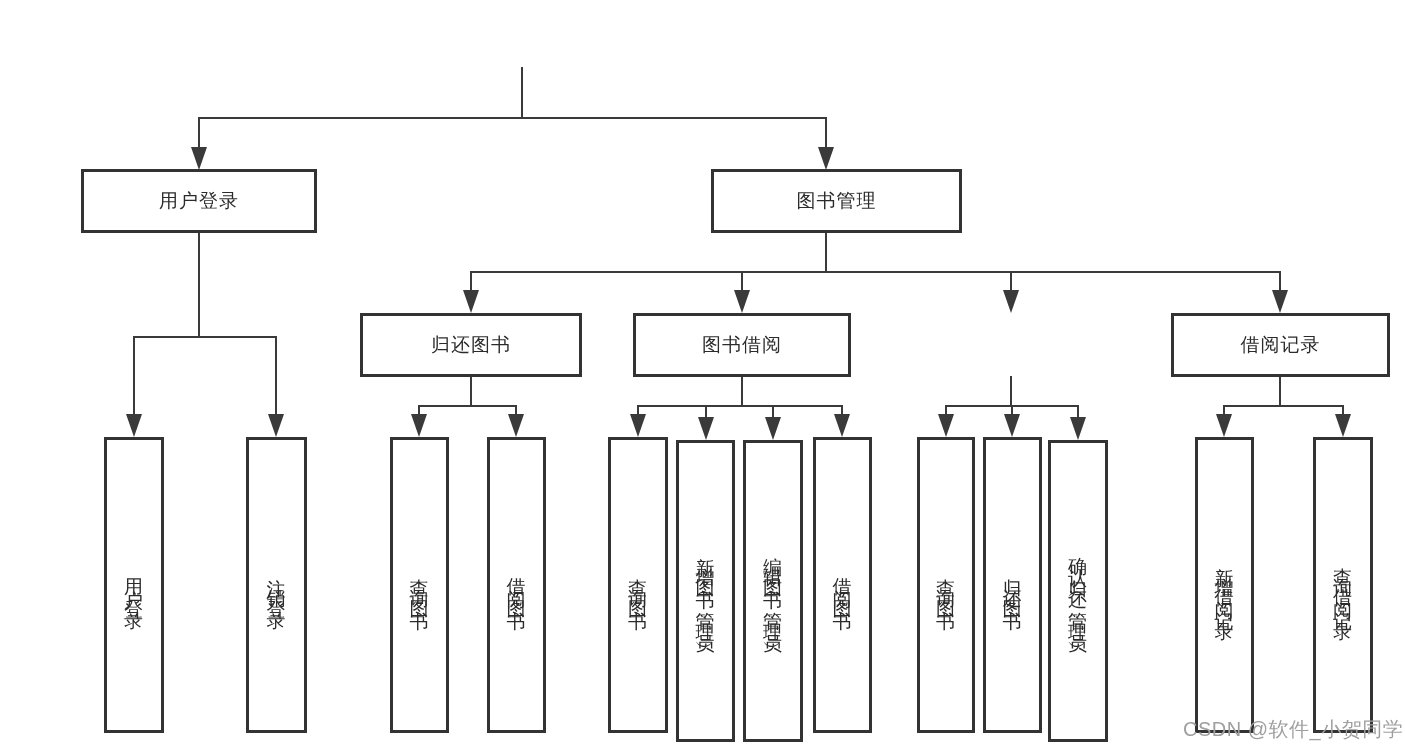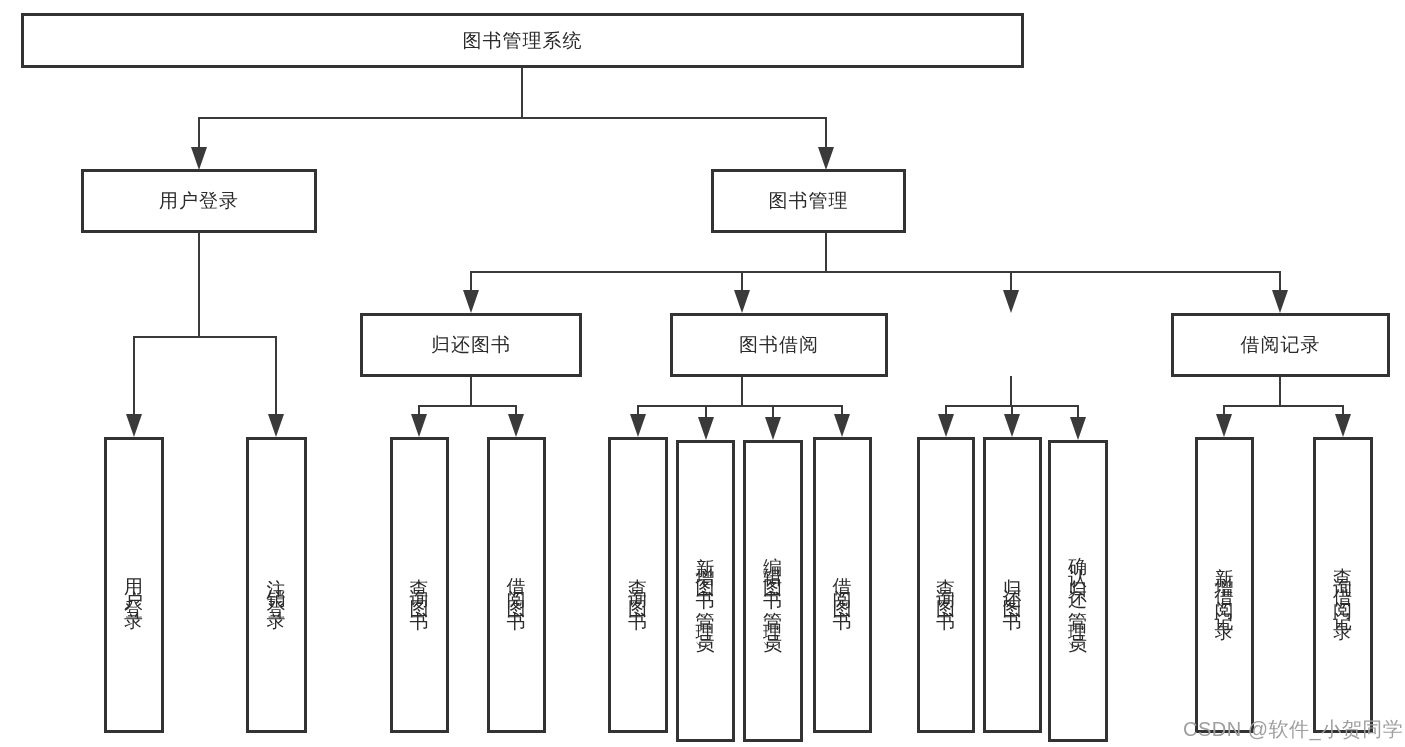--- a/index.html
+++ b/index.html
@@ -75,52 +75,51 @@
     color: #9f9f9f;
     z-index: 5;
     white-space: nowrap;
   }
 </style>
 </head>
 <body>
 
 <div id="stage">
 
-  <div class="hbox" style="left:21px;top:13px;width:1003px;height:55px">图书管理系统</div>
 
   <i class="vline" style="left:521px;top:67px;height:51px"></i>
   <i class="hline" style="left:198px;top:117px;width:629px"></i>
   <i class="vline" style="left:198px;top:117px;height:32px"></i>
   <i class="arrow" style="left:191px;top:147px"></i>
   <i class="vline" style="left:825px;top:117px;height:32px"></i>
   <i class="arrow" style="left:818px;top:147px"></i>
 
   <div class="hbox" style="left:81px;top:169px;width:236px;height:64px">用户登录</div>
-  <div class="hbox" style="left:711px;top:169px;width:195px;height:64px">图书管理</div>
+  <div class="hbox" style="left:711px;top:169px;width:251px;height:64px">图书管理</div>
 
   <i class="vline" style="left:198px;top:232px;height:105px"></i>
   <i class="hline" style="left:133px;top:336px;width:144px"></i>
   <i class="vline" style="left:133px;top:336px;height:80px"></i>
   <i class="arrow" style="left:126px;top:414px"></i>
   <i class="vline" style="left:275px;top:336px;height:80px"></i>
   <i class="arrow" style="left:268px;top:414px"></i>
 
   <i class="vline" style="left:825px;top:232px;height:41px"></i>
   <i class="hline" style="left:470px;top:271px;width:811px"></i>
   <i class="vline" style="left:470px;top:271px;height:21px"></i>
   <i class="arrow" style="left:463px;top:290px"></i>
   <i class="vline" style="left:741px;top:271px;height:21px"></i>
   <i class="arrow" style="left:734px;top:290px"></i>
   <i class="vline" style="left:1010px;top:271px;height:21px"></i>
   <i class="arrow" style="left:1003px;top:290px"></i>
   <i class="vline" style="left:1279px;top:271px;height:21px"></i>
   <i class="arrow" style="left:1272px;top:290px"></i>
 
   <div class="hbox" style="left:360px;top:313px;width:222px;height:64px">归还图书</div>
-  <div class="hbox" style="left:670px;top:313px;width:218px;height:64px">图书借阅</div>
+  <div class="hbox" style="left:633px;top:313px;width:218px;height:64px">图书借阅</div>
   <div class="hbox" style="left:1171px;top:313px;width:219px;height:64px">借阅记录</div>
 
   <i class="vline" style="left:470px;top:376px;height:31px"></i>
   <i class="hline" style="left:418px;top:405px;width:99px"></i>
   <i class="vline" style="left:418px;top:405px;height:12px"></i>
   <i class="arrow" style="left:411px;top:414px"></i>
   <i class="vline" style="left:515px;top:405px;height:12px"></i>
   <i class="arrow" style="left:508px;top:414px"></i>
 
   <i class="vline" style="left:741px;top:376px;height:31px"></i>

